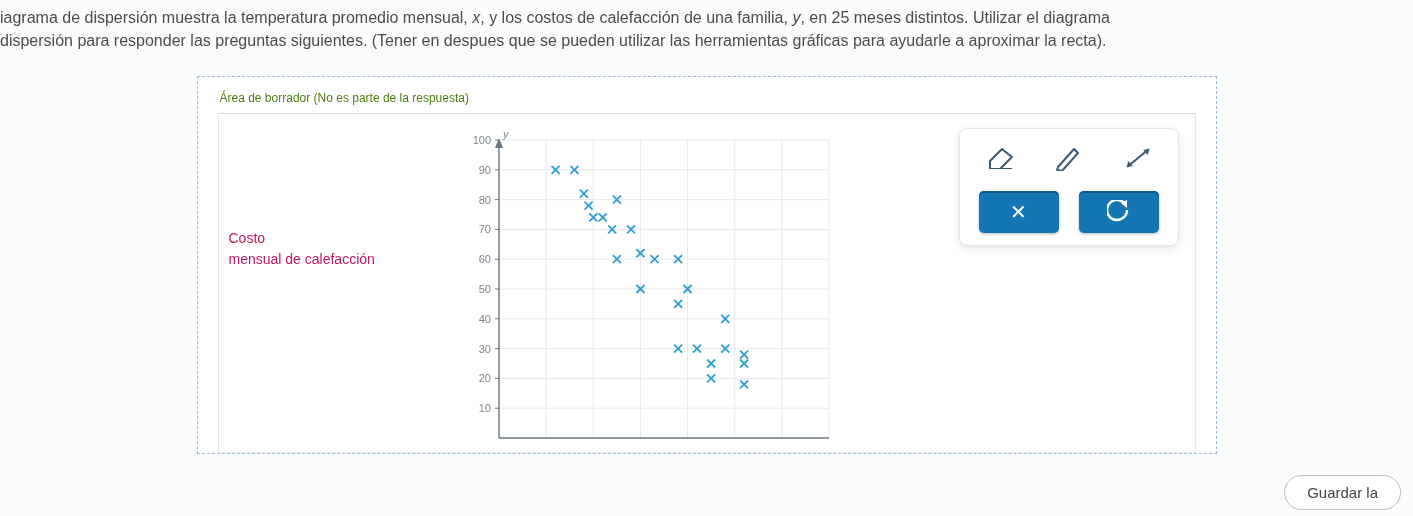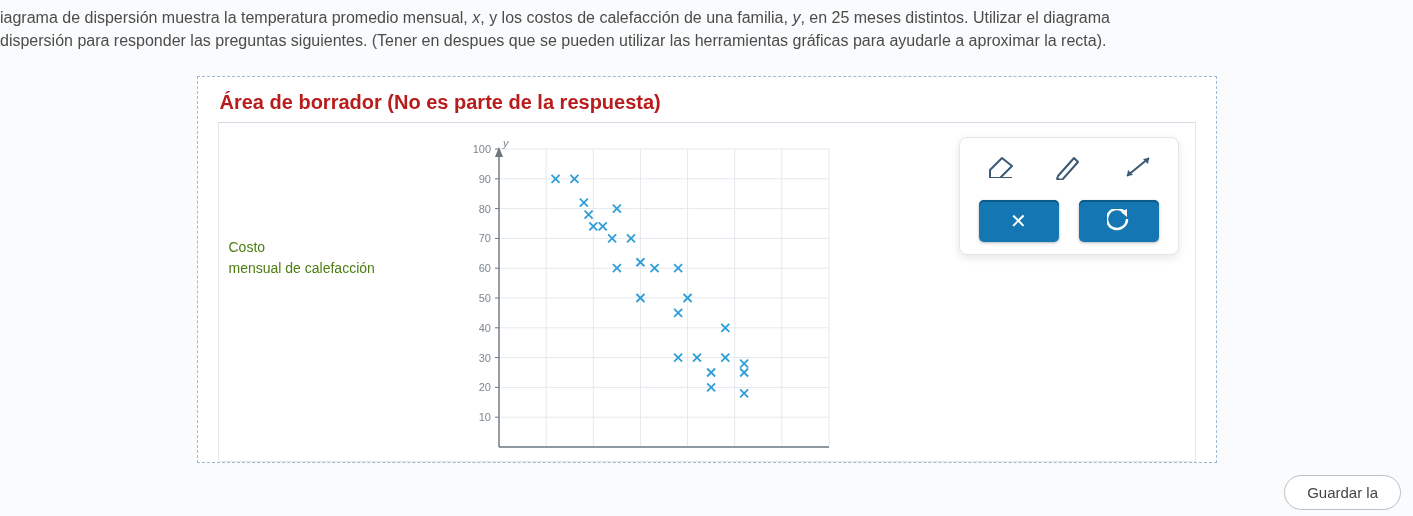--- a/index.html
+++ b/index.html
@@ -1,22 +1,22 @@
 <!DOCTYPE html>
 <html><head>
 <meta charset="utf-8">
 <style>
   *{box-sizing:border-box;margin:0;padding:0}
   body{font-family:Arial,Helvetica,sans-serif;background:#fafbfc;width:1413px;height:516px;overflow:hidden;color:#4b5563;position:relative}
   .question-text{padding:6px 2px 4px 0;font-size:16px;line-height:1.45;color:#4c4c4c}
   .question-text .var{font-style:italic}
   .scratch-panel{margin:20px auto 0;width:1020px;border:1px dashed #9fb9d8;background:#fff;padding:12px 20px 0 20px}
-  .scratch-title{font-size:20px;color:#b91c1c;font-weight:700;margin:2px 0 8px 2px}
+  .scratch-title{font-size:12px;color:#4d7c0f;font-weight:400;margin:2px 0 8px 2px}
   .scratch-body{border:1px solid #e3e8ee;border-top:1px solid #d2dbe3;display:flex;padding:14px 16px 0 10px;gap:20px;align-items:flex-start;min-height:340px}
-  .yaxis-label-block{width:210px;padding-top:100px;font-size:14px;color:#4d7c0f;line-height:1.5}
+  .yaxis-label-block{width:210px;padding-top:100px;font-size:14px;color:#be185d;line-height:1.5}
   .chart-wrap{position:relative;width:380px;height:320px}
   svg.chart{display:block}
   .tool-col{margin-left:auto;width:220px}
   .tool-card{background:#fff;border:1px solid #e3e6ea;border-radius:8px;box-shadow:0 3px 8px rgba(0,0,0,.10);padding:12px 14px}
   .tool-row{display:flex;gap:18px;justify-content:space-around;margin-bottom:16px}
   .tool-btn{width:40px;height:34px;display:flex;align-items:center;justify-content:center;color:#3d5a78;border-radius:4px;cursor:pointer}
   .big-row{display:flex;gap:20px;justify-content:center}
   .big-btn{background:#1477b3;color:#fff;width:80px;height:42px;border-radius:5px;display:flex;align-items:center;justify-content:center;font-size:20px;cursor:pointer;box-shadow:0 2px 0 #0d5a89 inset,0 1px 3px rgba(0,0,0,.3)}
   .footer-bar{position:absolute;bottom:6px;right:12px;display:flex;gap:18px}
   .pill-btn{border:1px solid #b9c0c7;background:#fff;color:#444;font-size:15px;padding:8px 22px;border-radius:22px;cursor:pointer}

